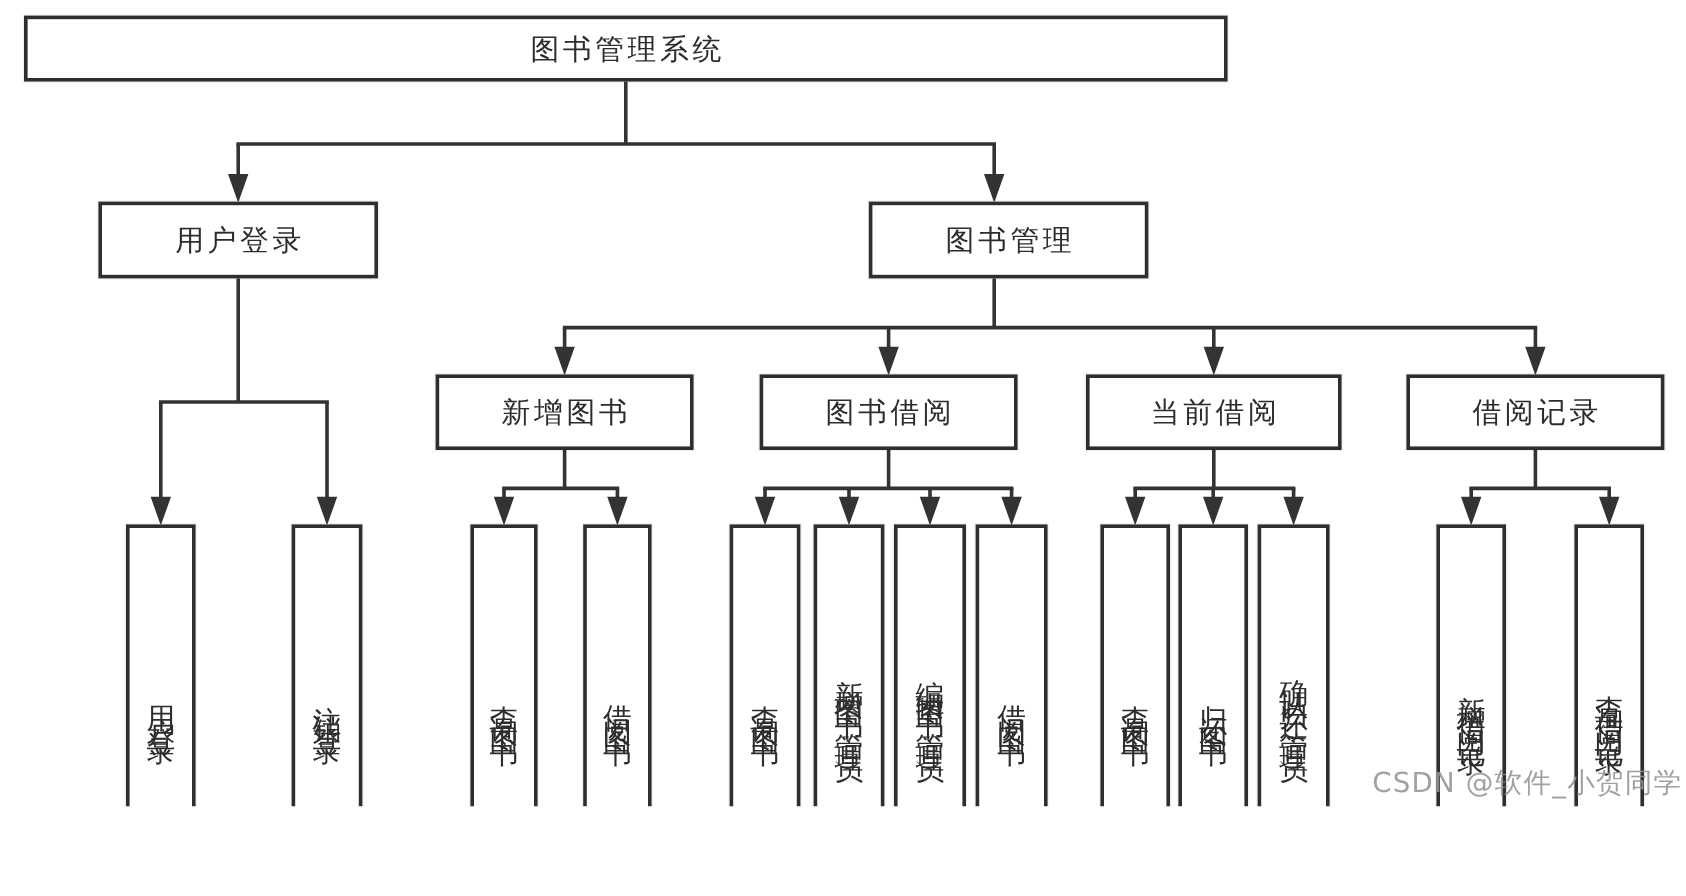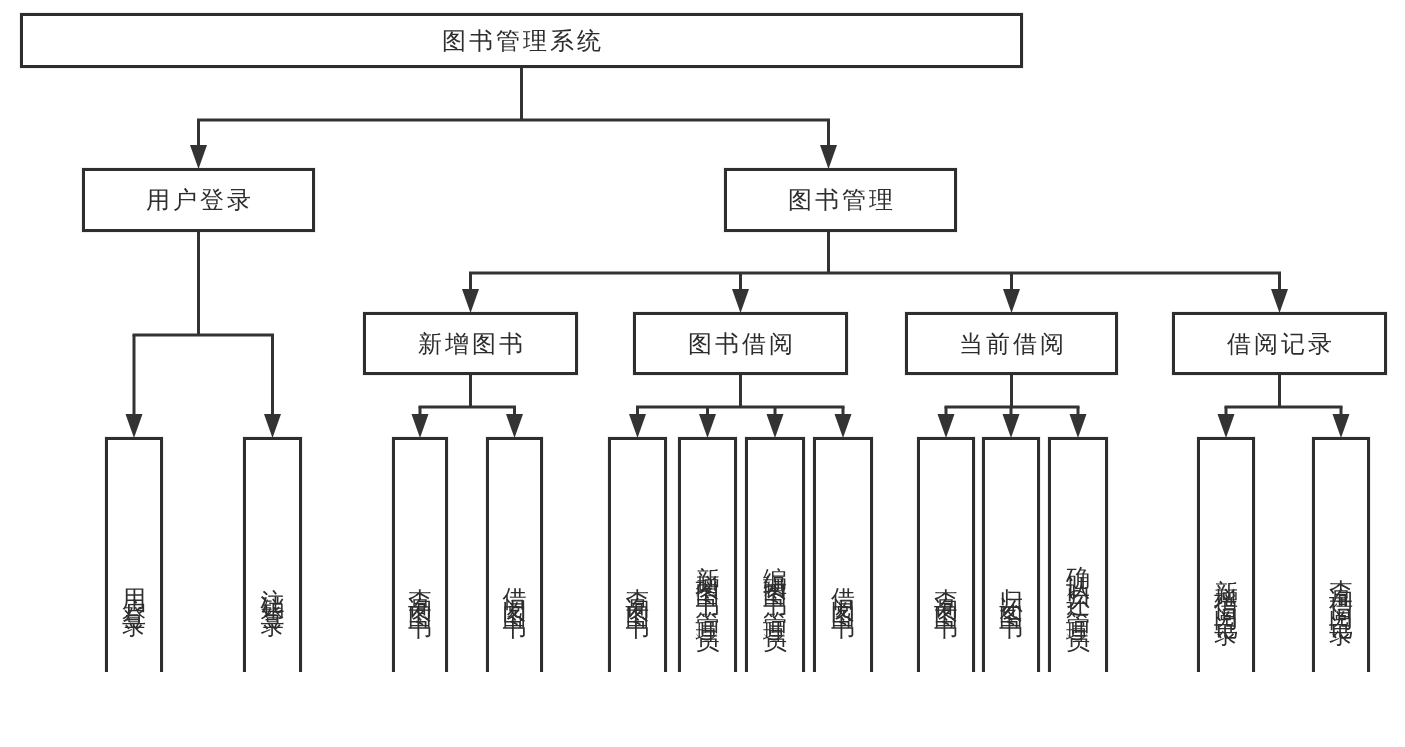--- a/index.html
+++ b/index.html
@@ -153,13 +153,14 @@
       <div class="node vertical" style="left: 1048px; top: 437px; width: 60px; height: 300px;">
         <span class="lbl">确认归还（管理员）</span>
       </div>
       <div class="node vertical" style="left: 1197px; top: 437px; width: 58px; height: 300px;">
         <span class="lbl">新增借阅记录</span>
       </div>
       <div class="node vertical" style="left: 1312px; top: 437px; width: 58px; height: 300px;">
         <span class="lbl">查询借阅记录</span>
       </div>
     </div>
+  <div id="watermark">CSDN @软件_小贺同学</div>
 </div>
 
 </body></html>

